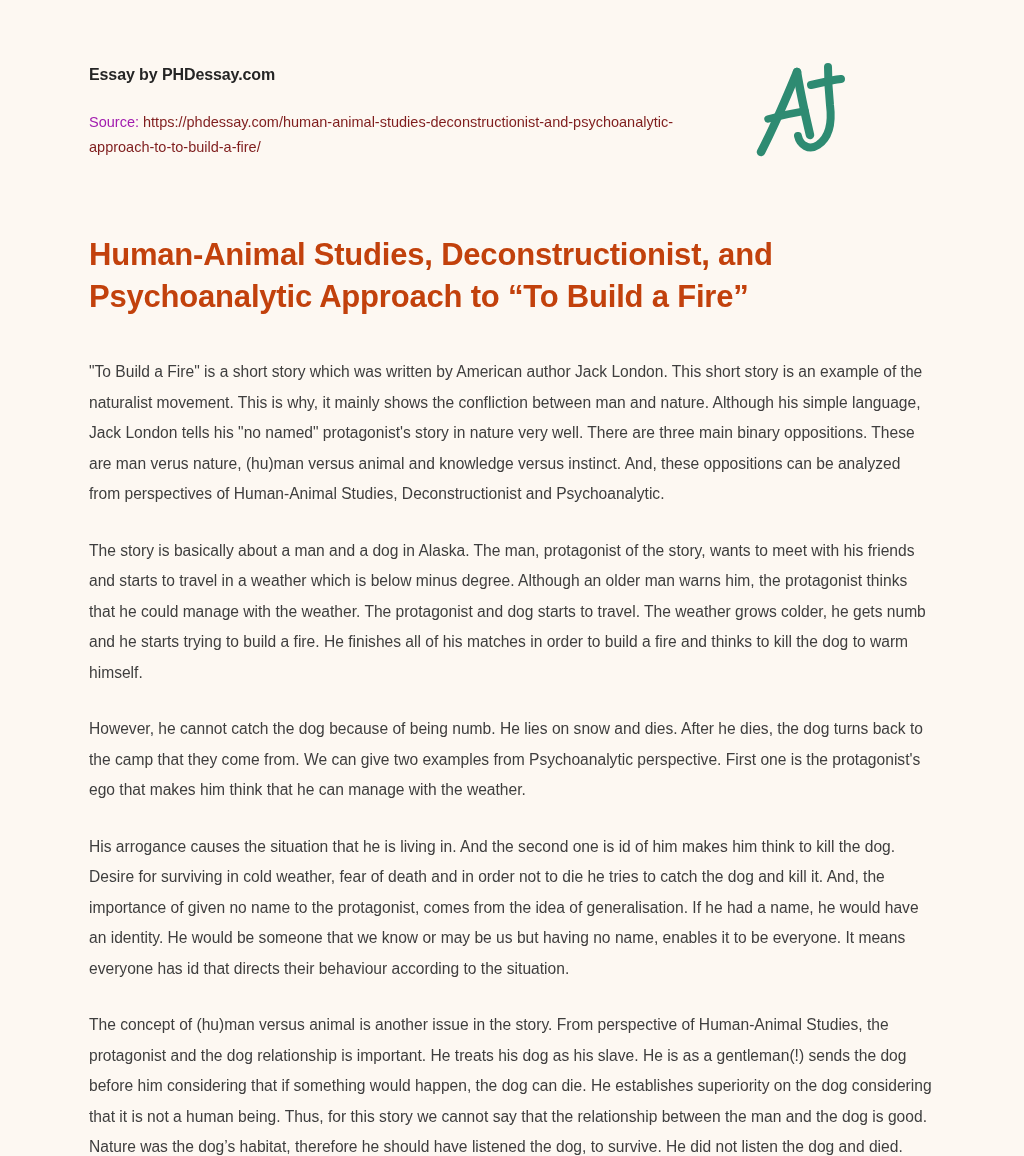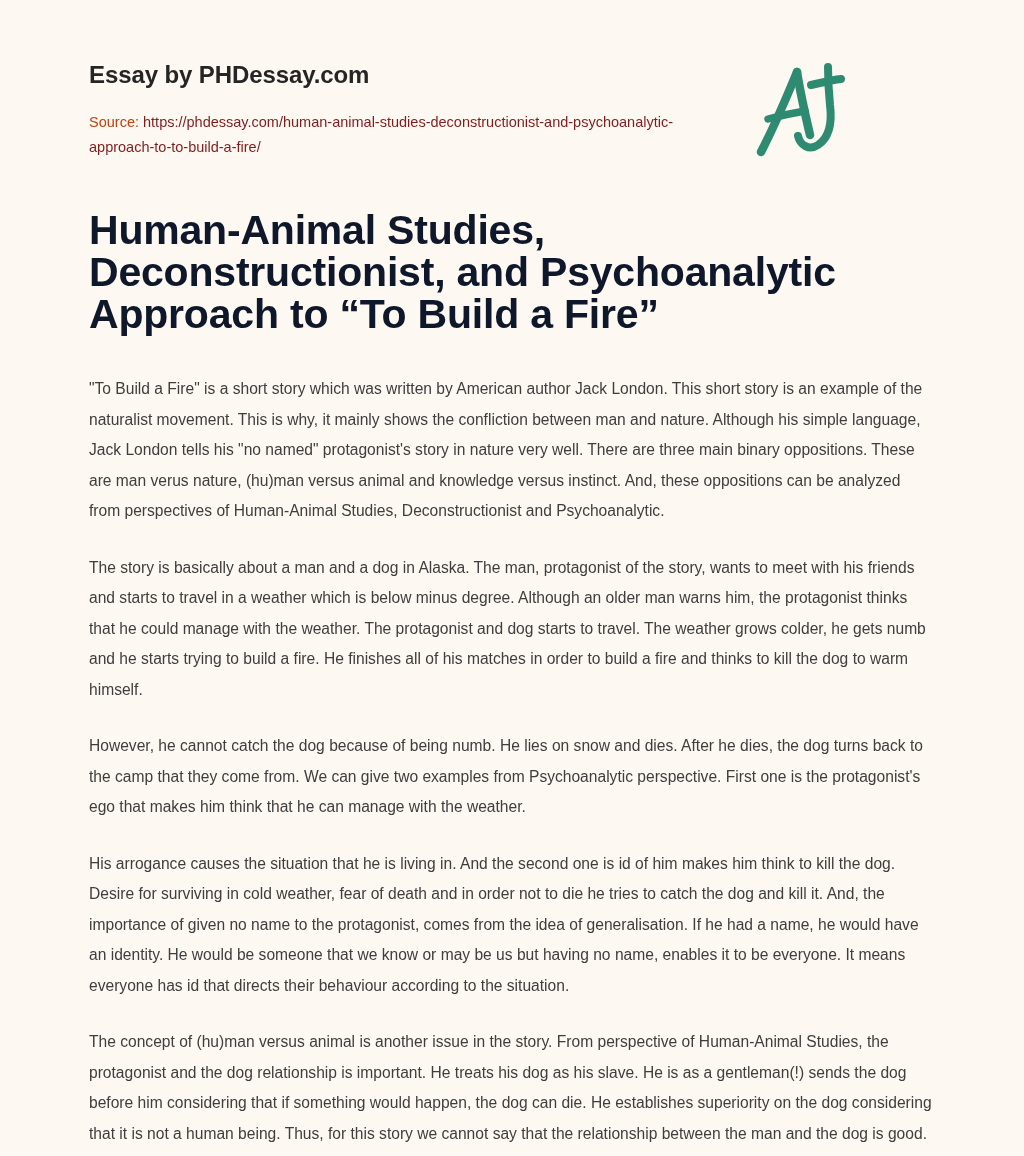--- a/index.html
+++ b/index.html
@@ -24,37 +24,37 @@
   }
 
   
   .header {
     position: relative;
     padding-top: 62px;
     min-height: 118px;
   }
 
   .brand-line {
-    font-size: 24px;
+    font-size: 16px;
     font-weight: bold;
     color: #252525;
     letter-spacing: -0.1px;
     line-height: 26px;
     margin: 0 0 22px 0;
   }
 
   .source-line {
     font-size: 14.5px;
     line-height: 25px;
     color: #7d7d7d;
     max-width: 600px;
     word-break: break-word;
   }
   .source-label {
-    color: #c2410c;
+    color: #a21caf;
   }
   .source-url {
     color: #7f1d1d;
     text-decoration: none;
     cursor: pointer;
   }
 
   
   .logo {
     position: absolute;
@@ -64,25 +64,25 @@
     height: 110px;
   }
   .logo svg {
     display: block;
     width: 100%;
     height: 100%;
   }
 
   
   .article-title {
-    margin: 29px 0 0 0;
-    font-size: 41px;
+    margin: 54px 0 0 0;
+    font-size: 31px;
     line-height: 42px;
     font-weight: bold;
-    color: #0f172a;
+    color: #c2410c;
     letter-spacing: -0.2px;
     max-width: 800px;
   }
 
   
   .article-body {
     margin-top: 39px;
     max-width: 846px;
   }
   .article-body p {

